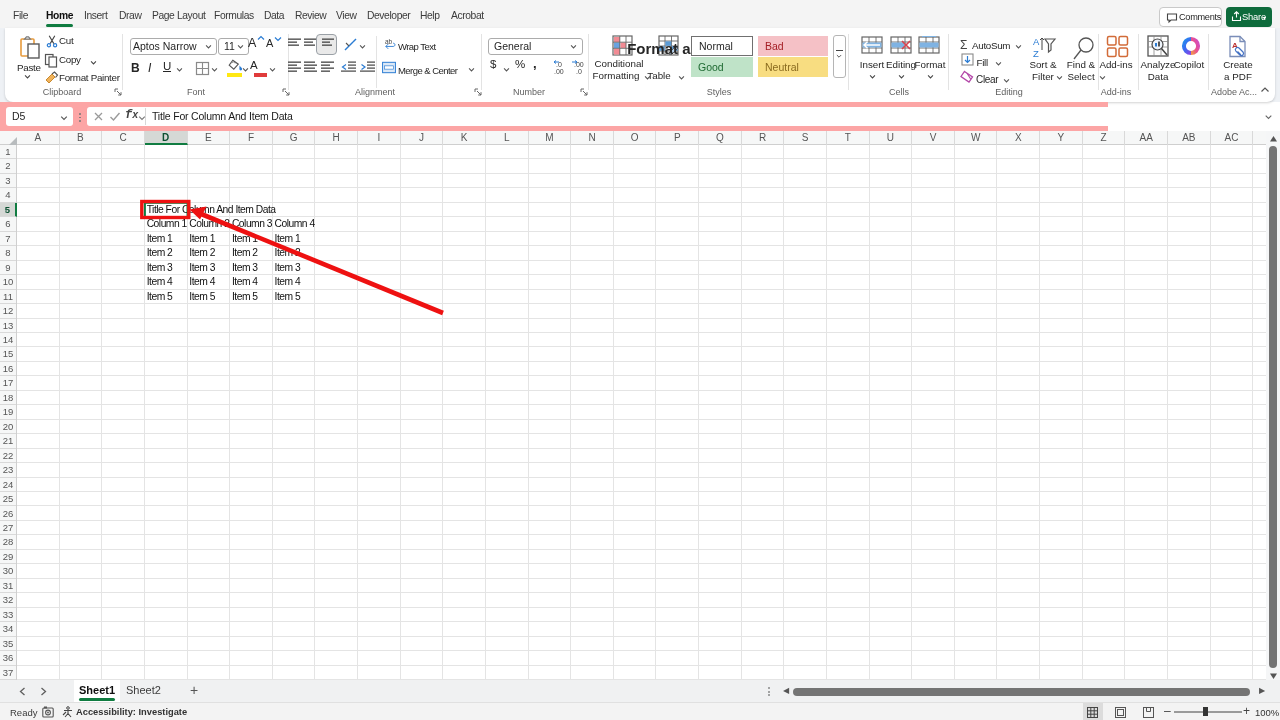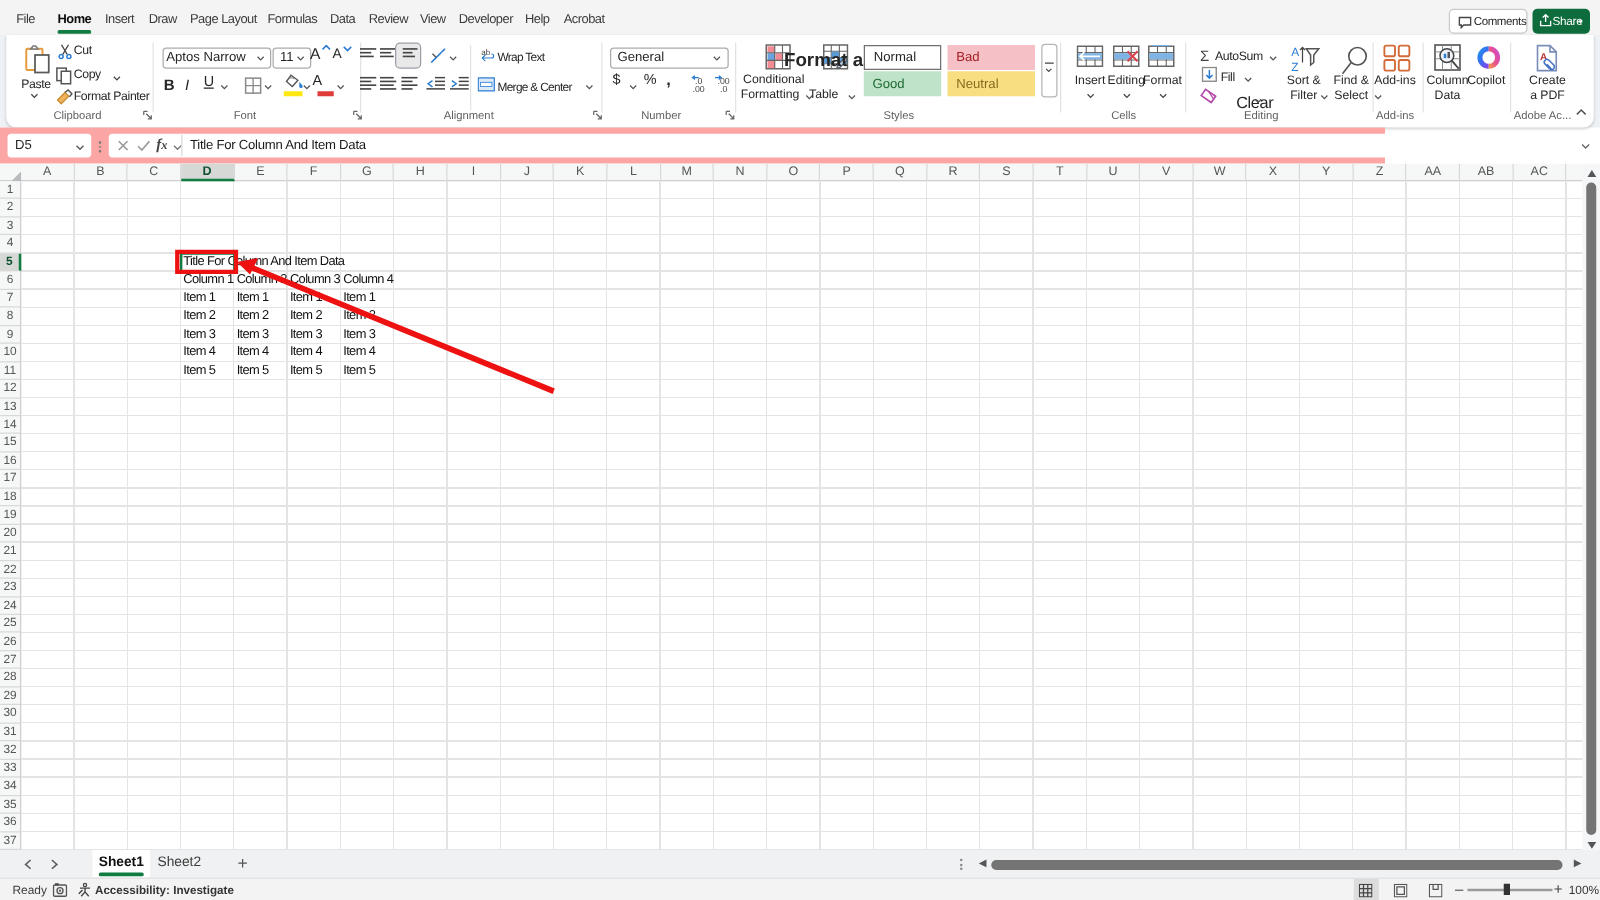--- a/index.html
+++ b/index.html
@@ -325,21 +325,21 @@
 <path d="M6.5 3 v6 M4 7 l2.5 2.5 2.5-2.5" stroke="#2b7cd3" stroke-width="1.2" fill="none"></path>
 </svg>
 <div class="abs" style="left:971.5px;top:29px;font-size:9.8px;color:#262626;font-weight:normal;letter-spacing:-0.3px;white-space:nowrap;">Fill</div>
 <svg class="abs" style="left:990px;top:32px" width="7" height="7" viewBox="0 0 8 8">
         <path d="M1.2 2.8 L4 5.6 L6.8 2.8" fill="none" stroke="#555" stroke-width="1.2"></path>
       </svg>
 <svg class="abs" style="left:955px;top:42px" width="14" height="13" viewBox="0 0 14 13">
 <path d="M4.5 1.5 L12.5 7 L9 12 L1 6.5 z" fill="#fff" stroke="#b346a8" stroke-width="1.3"></path>
 <path d="M7 3.2 L10.8 9.2" stroke="#b346a8" stroke-width="1.1"></path>
 </svg>
-<div class="abs" style="left:971px;top:46px;font-size:13px;color:#262626;font-weight:normal;letter-spacing:-0.3px;white-space:nowrap;margin-left:13px;">Clear</div>
+<div class="abs" style="left:971px;top:46px;font-size:10px;color:#262626;font-weight:normal;letter-spacing:-0.3px;white-space:nowrap;">Clear</div>
 <svg class="abs" style="left:998px;top:49px" width="7" height="7" viewBox="0 0 8 8">
         <path d="M1.2 2.8 L4 5.6 L6.8 2.8" fill="none" stroke="#555" stroke-width="1.2"></path>
       </svg>
 <svg class="abs" style="left:1028px;top:8px" width="24" height="26" viewBox="0 0 24 26">
 <text x="0" y="9" font-size="9.5" fill="#2b7cd3" font-family="Liberation Sans">A</text>
 <text x="0" y="21" font-size="9.5" fill="#2b7cd3" font-family="Liberation Sans">Z</text>
 <path d="M9 14 L9 2 M7 4 L9 2 L11 4" stroke="#444" stroke-width="1" fill="none"></path>
 <path d="M12 3 h10 l-4 5 v6 l-2.5 2 v-8 z" fill="none" stroke="#555" stroke-width="1.2"></path>
 </svg>
 <div class="abs" style="left:1038px;top:31px;font-size:9.8px;color:#262626;font-weight:normal;letter-spacing:0px;white-space:nowrap;transform:translateX(-50%);">Sort &amp;</div>
@@ -368,21 +368,21 @@
 <div class="glabel" style="left:1081.0px;width:60px">Add-ins</div>
 <div class="rsep" style="left:1133px"></div>
 <svg class="abs" style="left:1142px;top:7px" width="22" height="22" viewBox="0 0 22 22">
 <rect x="1" y="1" width="20" height="20" fill="#fff" stroke="#555" stroke-width="1.3"></rect>
 <path d="M1 6.5 h20 M1 12 h20 M7 1 v20 M14 1 v20" stroke="#888" stroke-width="0.8"></path>
 <circle cx="10.5" cy="9.5" r="5.5" fill="#eef3fa" stroke="#444" stroke-width="1.2"></circle>
 <rect x="8" y="8" width="2" height="3.5" fill="#2b7cd3"></rect>
         <rect x="11" y="6.5" width="2" height="5" fill="#555"></rect>
 <path d="M14.5 13.5 L20 20" stroke="#444" stroke-width="1.5"></path>
 </svg>
-<div class="abs" style="left:1153px;top:31px;font-size:9.8px;color:#262626;font-weight:normal;letter-spacing:0px;white-space:nowrap;transform:translateX(-50%);">Column</div>
+<div class="abs" style="left:1153px;top:31px;font-size:9.8px;color:#262626;font-weight:normal;letter-spacing:0px;white-space:nowrap;transform:translateX(-50%);">Analyze</div>
 <div class="abs" style="left:1153px;top:43px;font-size:9.8px;color:#262626;font-weight:normal;letter-spacing:0px;white-space:nowrap;transform:translateX(-50%);">Data</div>
 <svg class="abs" style="left:1175px;top:7px" width="22" height="22" viewBox="0 0 23 23">
 <defs>
 <linearGradient id="cpa" x1="0" y1="0" x2="0.8" y2="1">
             <stop offset="0" stop-color="#15a3e8"></stop>
             <stop offset="0.55" stop-color="#3b6cf2"></stop>
             <stop offset="1" stop-color="#8347e6"></stop>
           </linearGradient>
 <linearGradient id="cpb" x1="1" y1="0.2" x2="0" y2="1">
             <stop offset="0" stop-color="#c84bd8"></stop>
@@ -416,21 +416,21 @@
 <div class="abs" style="left:79px;top:11px;width:1.8px;height:1.8px;background:#777;border-radius:50%"></div>
 <div class="abs" style="left:79px;top:14.5px;width:1.8px;height:1.8px;background:#777;border-radius:50%"></div>
 <div class="abs" style="left:79px;top:18px;width:1.8px;height:1.8px;background:#777;border-radius:50%"></div>
 <div class="whitebox" style="left:87px;top:5px;width:1193px;height:19px;border-radius:3px 0 0 3px"></div>
 <svg class="abs" style="left:93px;top:9px" width="11" height="11" viewBox="0 0 11 11">
         <path d="M2 2 L9 9 M9 2 L2 9" stroke="#9a9a9a" stroke-width="1.3" fill="none"></path>
       </svg>
 <svg class="abs" style="left:109px;top:9px" width="12" height="11" viewBox="0 0 12 11">
         <path d="M1.5 6 L4.5 9 L10.5 2" stroke="#9a9a9a" stroke-width="1.4" fill="none"></path>
       </svg>
-<div class="abs" style="left:125px;top:6px;font-size:12px;font-style:italic;font-family:Liberation Serif, serif;color:#444;font-weight:bold">f<span style="font-size:10px">x</span></div>
+<div class="abs" style="left:125px;top:6px;font-size:12px;font-style:italic;font-family:Liberation Mono, monospace;color:#444;font-weight:bold">f<span style="font-size:10px">x</span></div>
 <svg class="abs" style="left:138px;top:12px" width="8" height="8" viewBox="0 0 8 8">
         <path d="M1.2 2.6 L4 5.4 L6.8 2.6" fill="none" stroke="#777" stroke-width="1.1"></path>
       </svg>
 <div class="abs" style="left:145px;top:6px;width:1px;height:17px;background:#d8d8d8"></div>
 <div class="abs" style="left:152px;top:5px;font-size:10.5px;color:#1a1a1a;line-height:19px;letter-spacing:-0.2px">Title For Column And Item Data</div>
 <svg class="abs" style="left:1264px;top:11px" width="9" height="8" viewBox="0 0 8 8">
         <path d="M1.2 2.6 L4 5.4 L6.8 2.6" fill="none" stroke="#666" stroke-width="1.1"></path>
       </svg>
   </div>
   <div id="grid">

